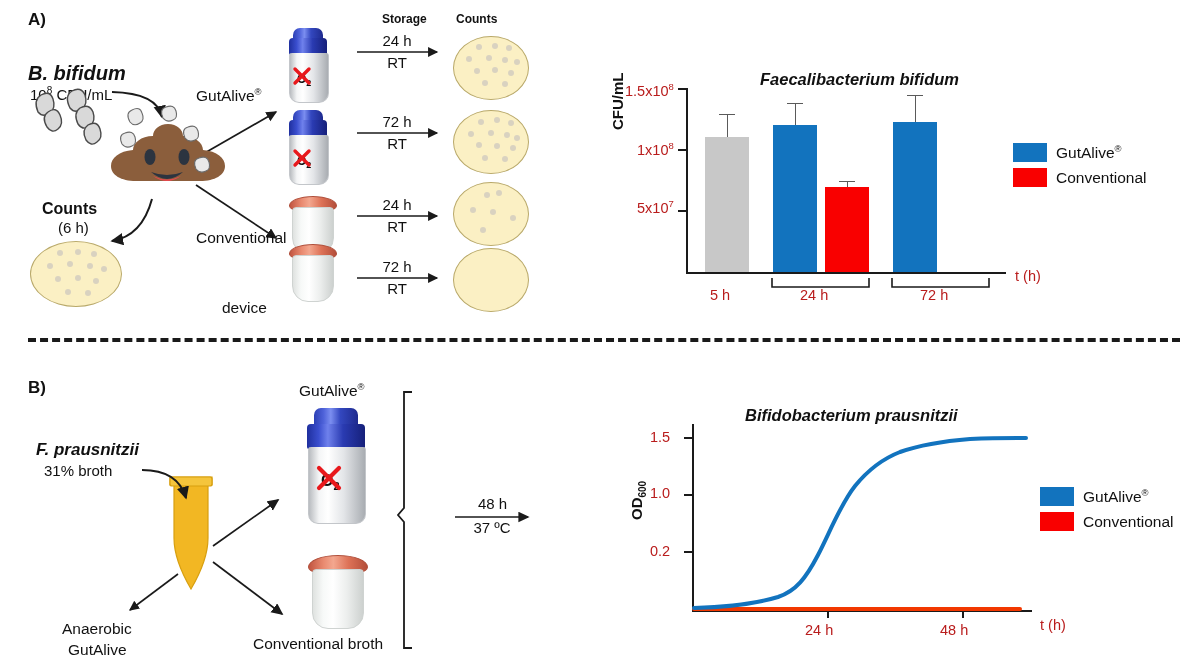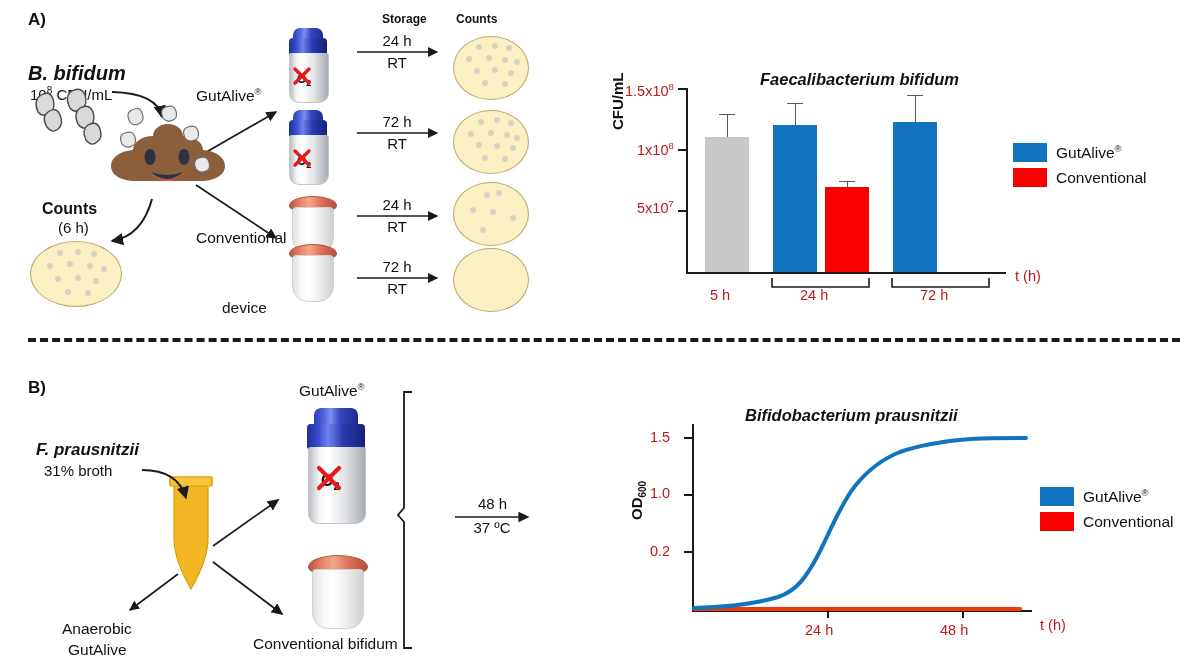--- a/index.html
+++ b/index.html
@@ -328,21 +328,21 @@
   <div class="o2" style="left:16px;top:64px;font-size:16px;">O<sub style="font-size:11px">2</sub></div>
   <svg style="position:absolute;left:12px;top:58px;width:28px;height:28px;overflow:visible">
     <path d="M2,2 L22,22 M22,2 L2,22" stroke="#e8181c" stroke-width="4.2" stroke-linecap="round"></path>
   </svg>
 </div>
 
 <div class="cv" style="left:308px;top:555px;width:58px;height:72px;">
   <div class="lid"></div>
     <div class="cup"></div>
 </div>
-<div class="abs diag-label" style="left:253px;top:635px;">Conventional bifidum</div>
+<div class="abs diag-label" style="left:253px;top:635px;">Conventional broth</div>
 
 <svg class="layer">
   <path d="M412 392 L404 392 L404 508 L398 515 L404 522 L404 648 L412 648" fill="none" stroke="#1a1a1a" stroke-width="1.8"></path>
   <line x1="455" y1="517" x2="528" y2="517" stroke="#1a1a1a" stroke-width="1.6" marker-end="url(#ahB)"></line>
 </svg>
 <div class="abs rxn-label" style="left:455px;top:495px;width:75px;">48 h</div>
 <div class="abs rxn-label" style="left:452px;top:519px;width:80px;">37 ºC</div>
 
 <div class="abs charttitle" style="left:745px;top:406px;">Bifidobacterium prausnitzii</div>
 

